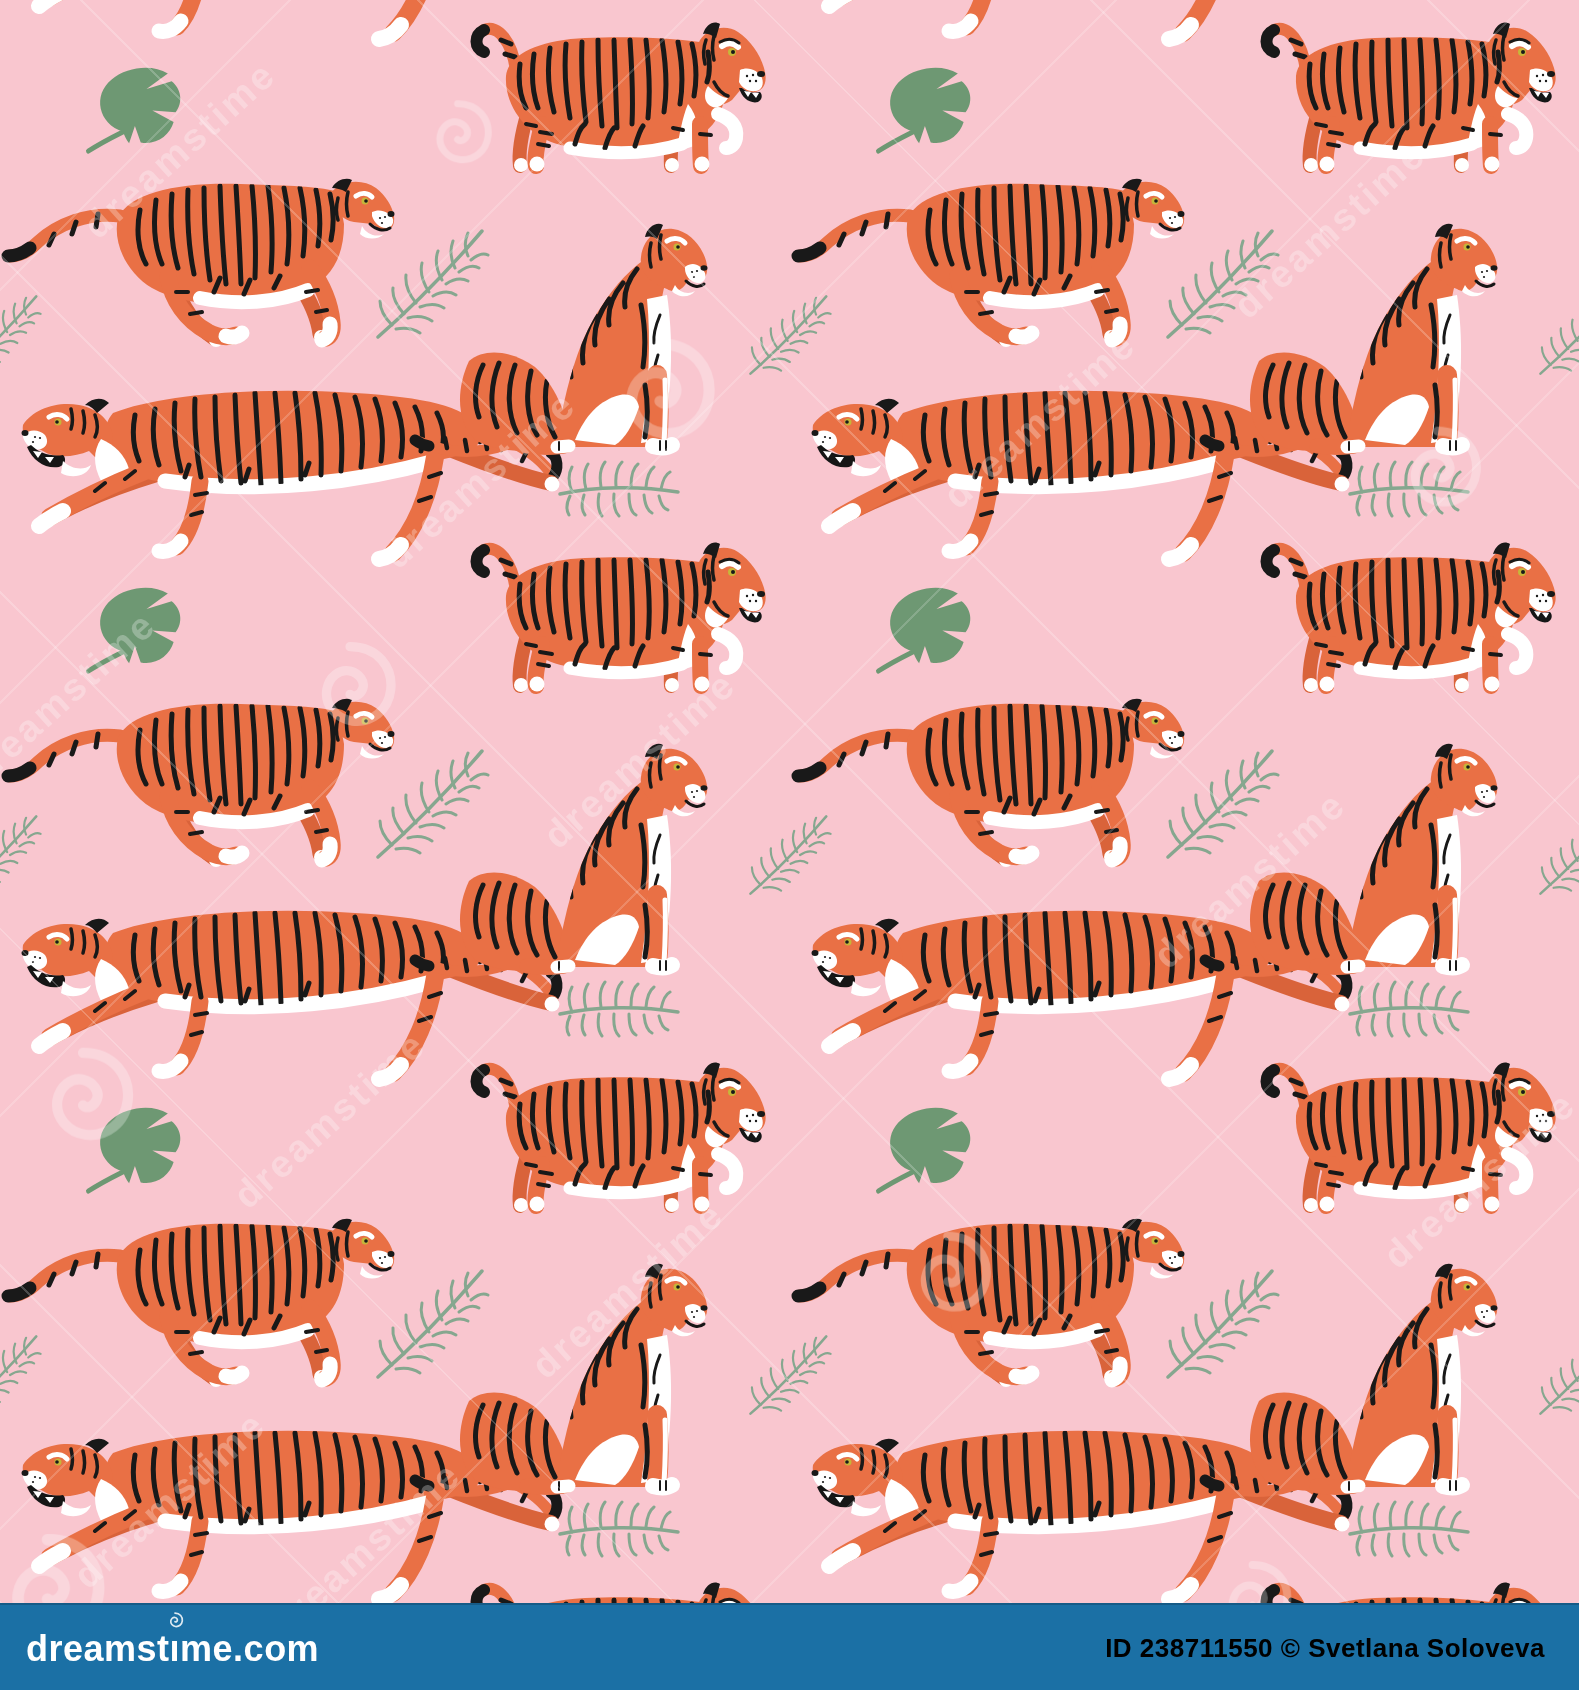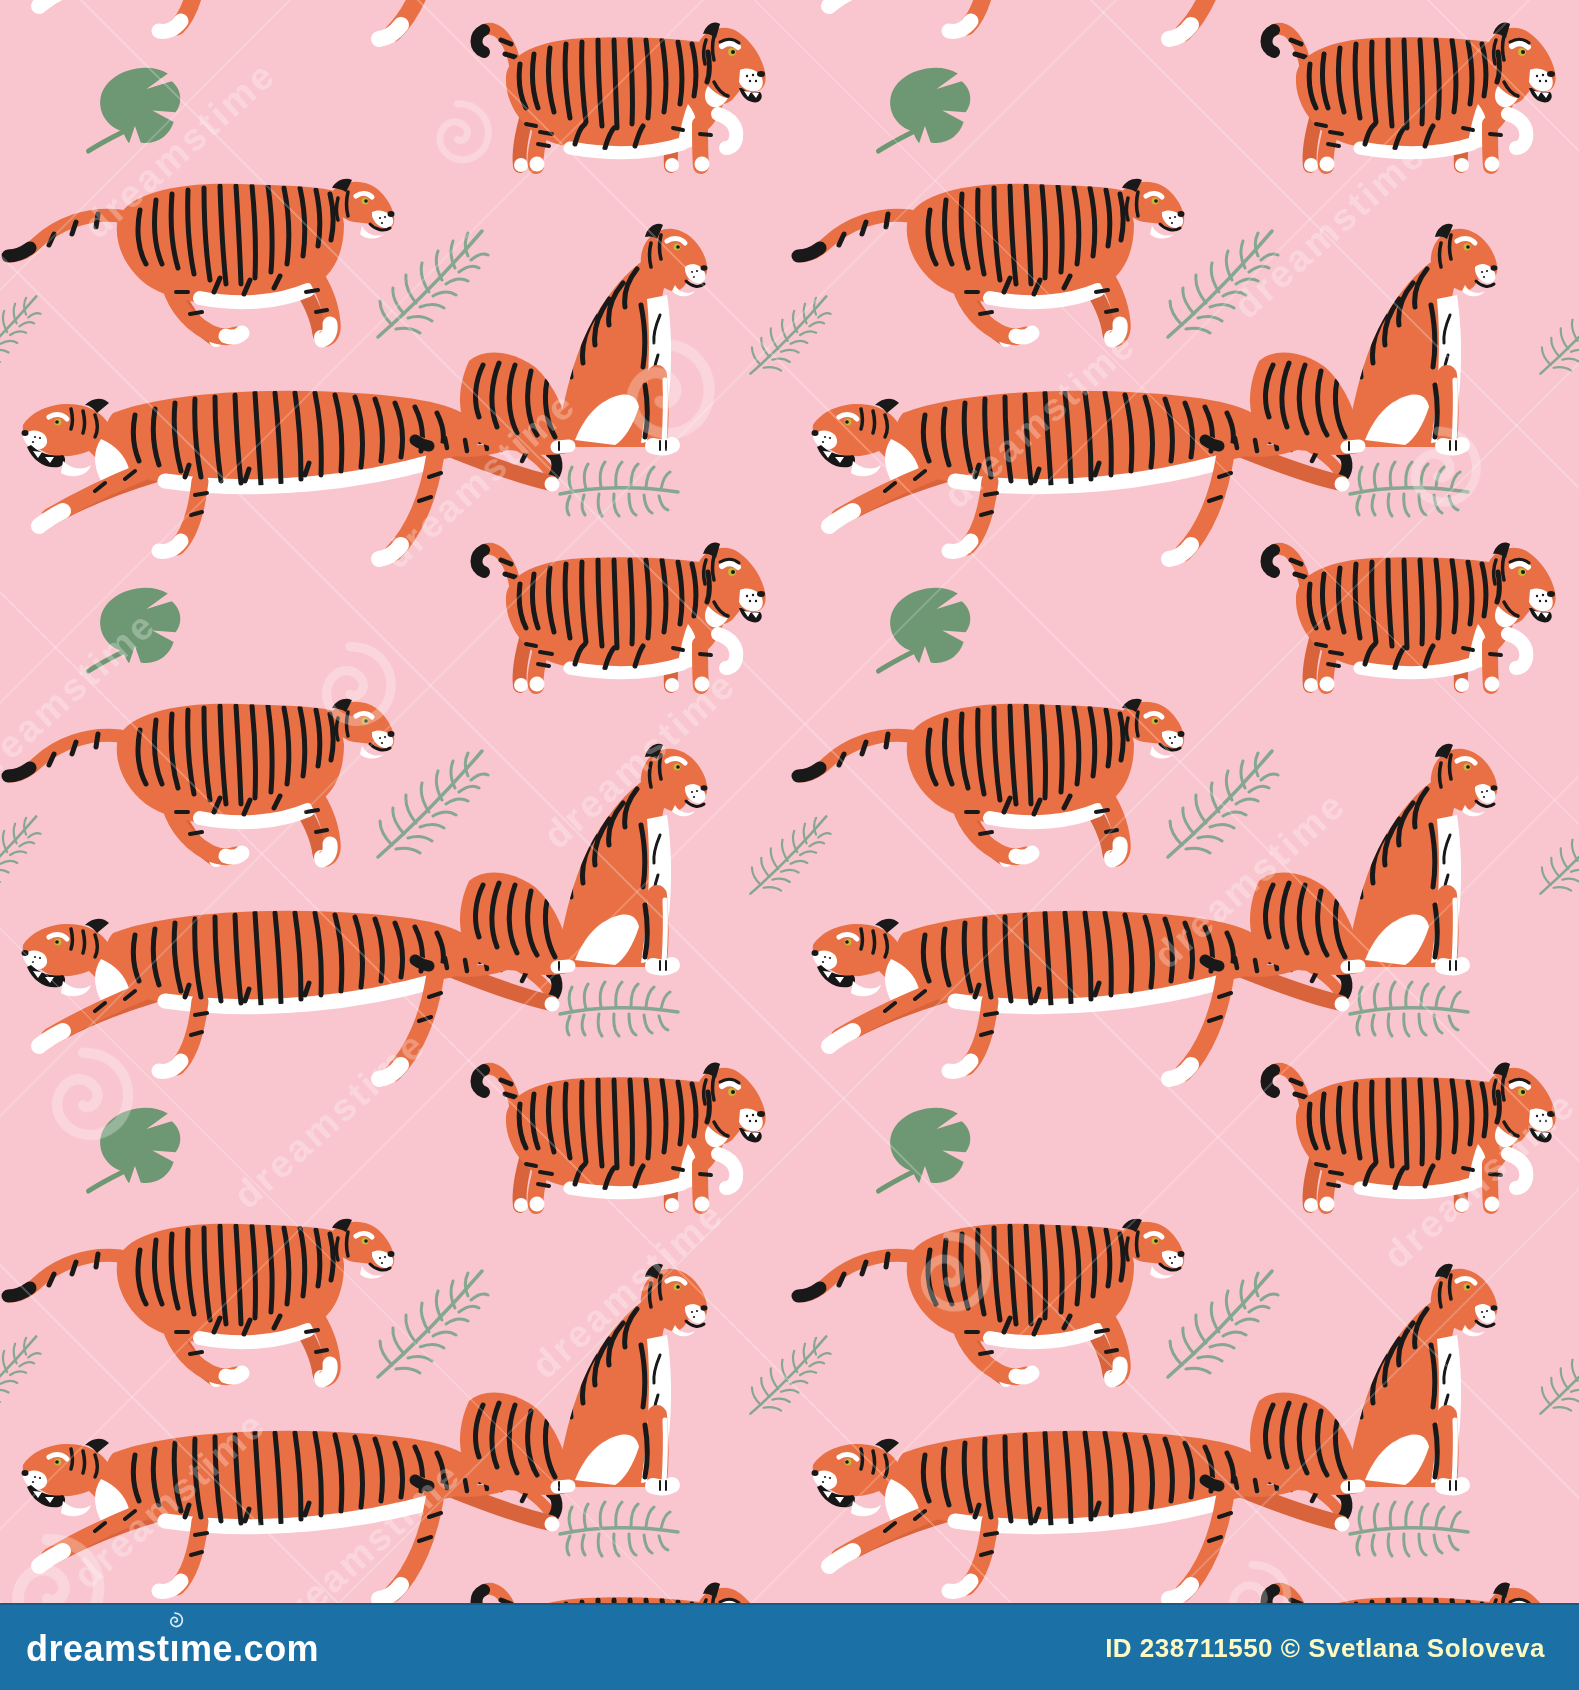--- a/index.html
+++ b/index.html
@@ -14,21 +14,21 @@
            pointer-events:none;}
   
   #hairlines{position:absolute;left:0;top:0;width:1579px;height:1603px;pointer-events:none;}
   
   #footer-bar{position:absolute;left:0;top:1603px;width:1579px;height:87px;
               display:flex;align-items:center;justify-content:space-between;}
   #logo{position:relative;margin-left:26px;color:#ffffff;font-weight:bold;
         font-size:36px;letter-spacing:0.5px;display:flex;align-items:baseline;}
   .ispot{position:relative;display:inline-block;}
   .ispiral{position:absolute;left:50%;top:-17px;transform:translateX(-50%);}
-  #credit{margin-right:34px;color:#fef9c3;font-weight:bold;font-size:26px;
+  #credit{margin-right:34px;color:#000000;font-weight:bold;font-size:26px;
           letter-spacing:0.5px;}
 </style>
 </head>
 <body>
 
 <div id="stage">
 
   <div id="pattern-wrap">
     <svg id="pattern-svg" width="1579" height="1603" viewBox="0 0 1579 1603" xmlns="http://www.w3.org/2000/svg">
       <defs>

